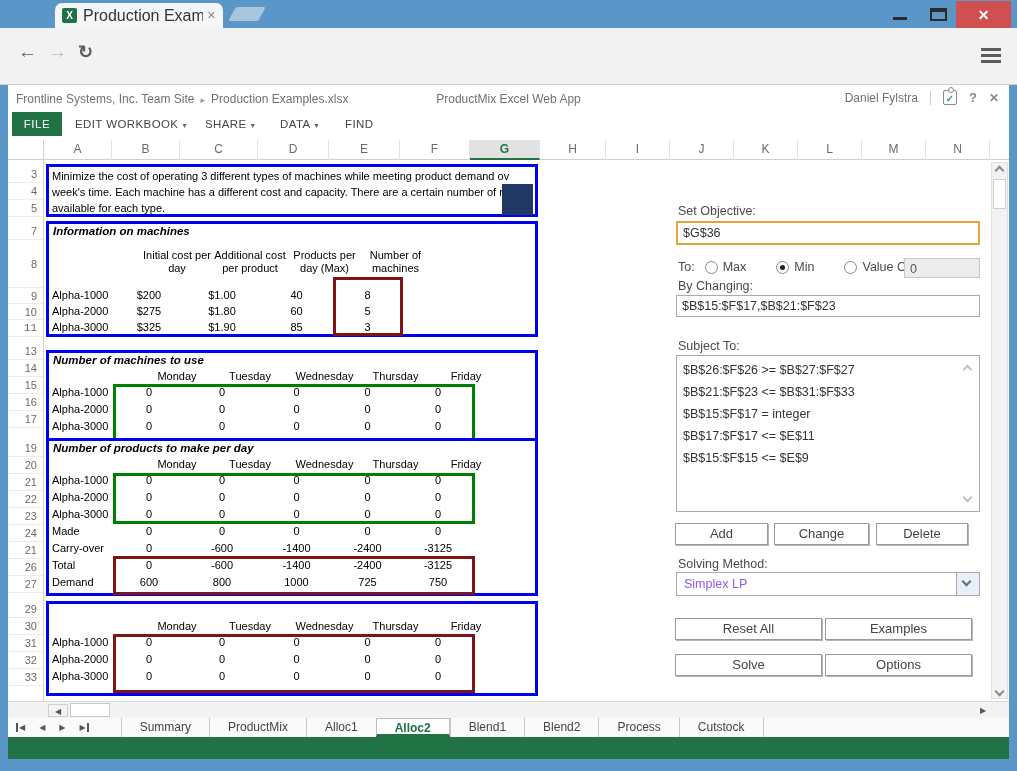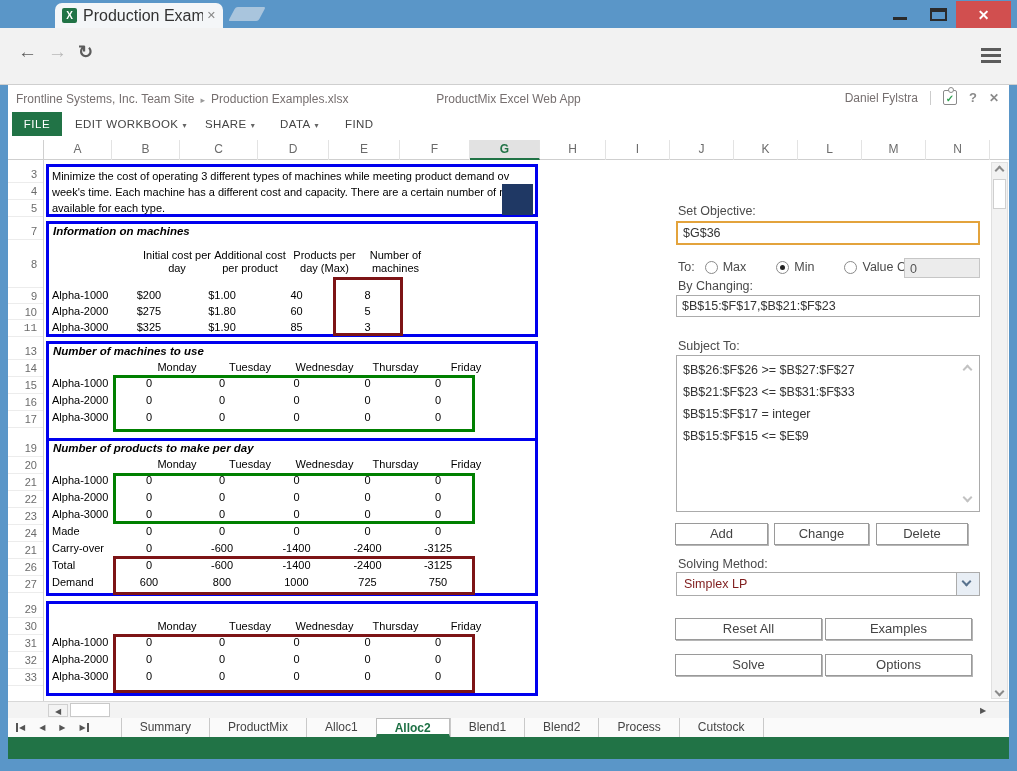--- a/index.html
+++ b/index.html
@@ -97,21 +97,21 @@
   #to-row{position:absolute;left:670px;top:172px;height:20px;display:flex;align-items:center;font-size:12.5px;color:#4a4a4a;}
   .radio{width:13px;height:13px;border:1px solid #8a8a8a;border-radius:50%;background:#fff;display:inline-block;position:relative;margin-right:5px;flex:0 0 auto;}
   .radio.sel::after{content:'';position:absolute;left:3px;top:3px;width:5px;height:5px;border-radius:50%;background:#222;}
   #valueof-input{background:#ececec;border:1px solid #c6c6c6;color:#555;}
   #subject-list{position:absolute;left:668px;top:270px;width:304px;height:157px;background:#fff;border:1px solid #ababab;padding:3px 6px;overflow:hidden;}
   #subject-list .cons{font-size:12.5px;color:#333;line-height:22px;white-space:nowrap;}
   #subject-list .aup{position:absolute;right:8px;top:10px;} #subject-list .adn{position:absolute;right:8px;bottom:10px;}
   #subject-list .chev{border-color:#c2c2c2;}
   .sbtn{position:absolute;height:22px;background:#fff;border:1px solid #9a9a9a;box-shadow:1px 1px 0 0 #b5b5b5;font-size:13px;color:#444;text-align:center;line-height:20px;}
   #dd-method{position:absolute;left:668px;top:487px;width:304px;height:24px;background:#fff;border:1px solid #ababab;}
-  #dd-method .val{position:absolute;left:7px;top:0;font-size:12.5px;color:#7f1d1d;line-height:22px;}
+  #dd-method .val{position:absolute;left:7px;top:0;font-size:12.5px;color:#8b5cf6;line-height:22px;}
   #dd-method .dbtn{position:absolute;right:0;top:0;width:23px;height:22px;background:#e8eef5;border-left:1px solid #ababab;}
   #dd-method .dbtn .chev{position:absolute;left:6px;top:5px;border-color:#58728e;}
 
   
   #hscroll{position:absolute;left:0;top:616px;width:1001px;height:17px;background:#f3f3f3;border-top:1px solid #d8d8d8;}
   .harrow{position:absolute;top:2px;width:20px;height:13px;text-align:center;font-size:8px;color:#555;line-height:13px;}
   #hs-left{left:40px;border:1px solid #d0d0d0;background:#f3f3f3;}
   #hs-thumb{position:absolute;left:62px;top:1px;width:40px;height:14px;background:#fff;border:1px solid #c9c9c9;}
   #hs-right{left:965px;}
   #sheettabs{position:absolute;left:0;top:633px;width:1001px;height:19px;background:#fafafa;display:flex;align-items:stretch;font-size:12px;color:#444;}
@@ -266,21 +266,21 @@
               <span class="lab" style="width: 66px;">Alpha-3000</span>
               <span class="val" style="width: 68px;">$325</span>
               <span class="val" style="width: 78px;">$1.90</span>
               <span class="val" style="width: 71px;">85</span>
               <span class="val" style="width: 71px;">3</span>
             </div>
           </div>
         <div class="ovl maroon" style="left:284px;top:53px;width:70px;height:59px"></div>
       </div>
 
-      <div class="sec" style="left:38px;top:201px;height:114px">
+      <div class="sec" style="left:38px;top:210px;height:114px">
         <div class="sec-title">Number of machines to use</div>
         <div class="sec-head" style="top:17px">
             <span style="width: 66px;"></span>
             <span class="hcell" style="width: 68px;">Monday</span>
             <span class="hcell" style="width: 78px;">Tuesday</span>
             <span class="hcell" style="width: 71px;">Wednesday</span>
             <span class="hcell" style="width: 71px;">Thursday</span>
             <span class="hcell" style="width: 70px;">Friday</span>
           </div>
         <div class="sec-rows" style="top:33px">
@@ -447,20 +447,21 @@
       <div class="slabel" style="left:670px;top:194px">By Changing:</div>
       <div class="sinput" style="left:668px;top:210px;width:304px;height:22px">$B$15:$F$17,$B$21:$F$23</div>
 
       <div class="slabel" style="left:670px;top:254px">Subject To:</div>
       <div id="subject-list">
         <span class="chev up aup"></span>
         <span class="chev down adn"></span>
       <div class="cons">$B$26:$F$26 &gt;= $B$27:$F$27</div>
           <div class="cons">$B$21:$F$23 &lt;= $B$31:$F$33</div>
           <div class="cons">$B$15:$F$17 = integer</div>
+          <div class="cons">$B$17:$F$17 &lt;= $E$11</div>
           <div class="cons">$B$15:$F$15 &lt;= $E$9</div>
         </div>
 
       <div class="sbtn" style="left:667px;top:438px;width:93px">Add</div>
       <div class="sbtn" style="left:766px;top:438px;width:95px">Change</div>
       <div class="sbtn" style="left:868px;top:438px;width:92px">Delete</div>
 
       <div class="slabel" style="left:670px;top:472px">Solving Method:</div>
       <div id="dd-method">
         <span class="val">Simplex LP</span>

